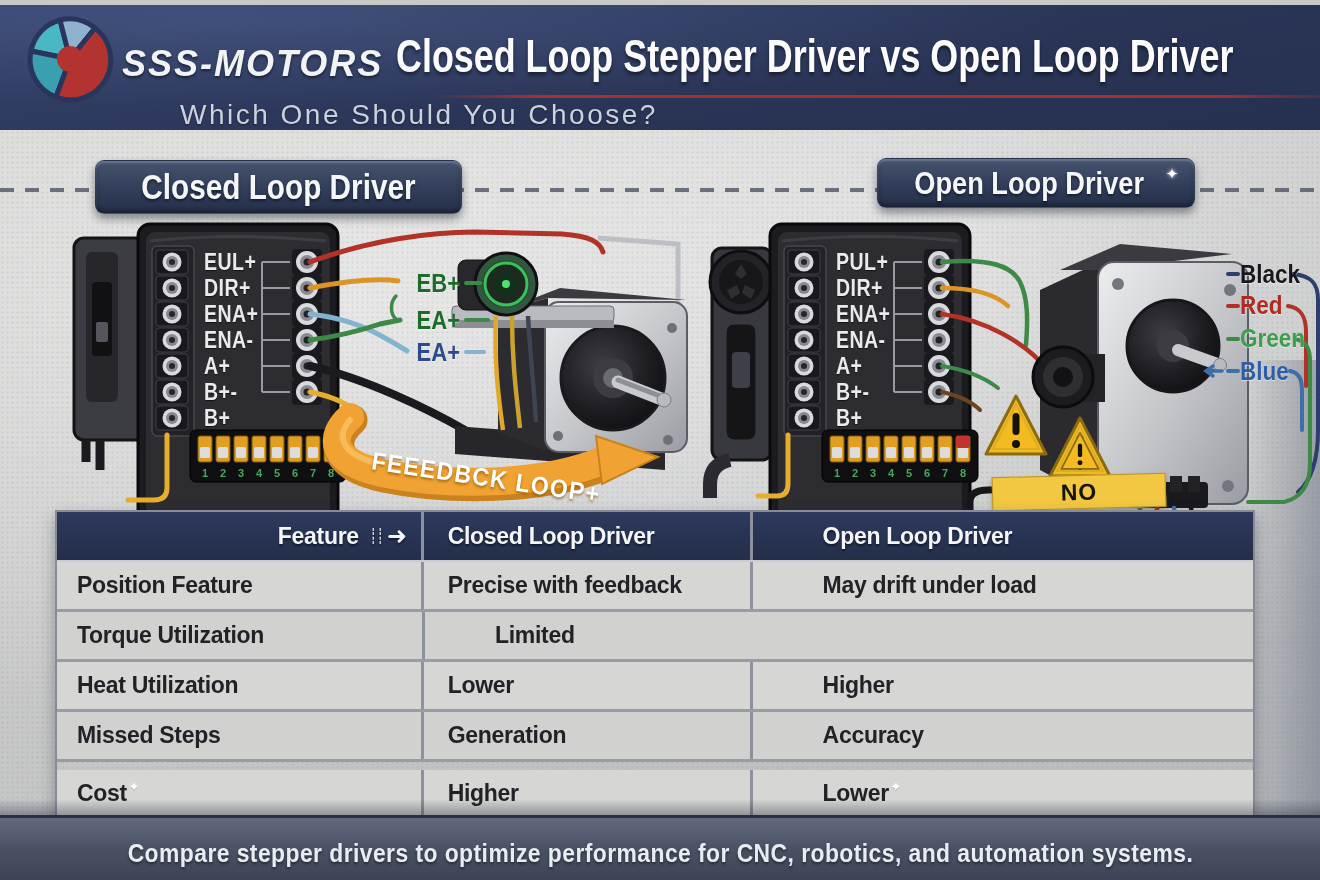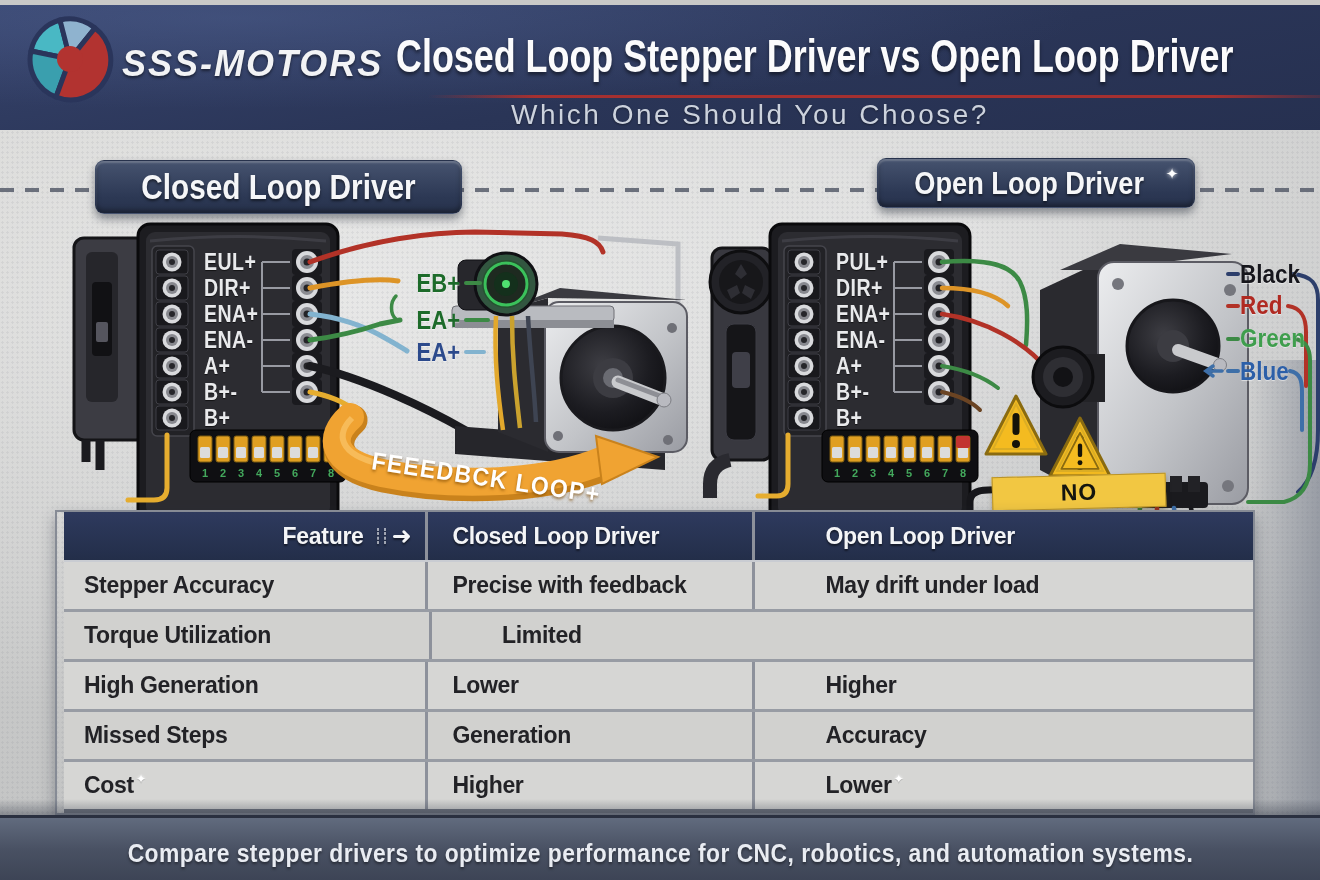--- a/index.html
+++ b/index.html
@@ -12,21 +12,21 @@
                linear-gradient(170deg,#36436c,#2a3557 55%,#263050);
     border-bottom:2px solid #1d2438;}
   .logo{position:absolute;left:26px;top:10px;}
   .brand{position:absolute;left:122px;top:38px;font-size:36px;font-weight:700;font-style:italic;
     color:#f2f3f5;letter-spacing:2px;text-shadow:0 2px 3px rgba(0,0,0,.5);}
   .title{position:absolute;left:396px;top:24px;font-size:46px;font-weight:700;color:#fbfbfc;
     white-space:nowrap;transform:scaleX(.78);transform-origin:left center;letter-spacing:0;
     text-shadow:0 3px 4px rgba(0,0,0,.45);}
   .red-rule{position:absolute;left:428px;right:0;top:90px;height:3px;
     background:linear-gradient(90deg,rgba(165,48,48,0),#a53030 12%,#a53030 88%,rgba(165,48,48,.25));}
-  .subtitle{position:absolute;left:180px;right:0;top:94px;text-align:center;font-size:28px;
+  .subtitle{position:absolute;left:180px;right:0;top:94px;font-size:28px;
     font-weight:400;color:#ccd2dd;letter-spacing:2.5px;text-shadow:0 1px 2px rgba(0,0,0,.4);}
 
   
   .main{position:absolute;left:0;top:130px;width:1320px;height:685px;
     background:
       radial-gradient(rgba(110,115,128,.10) 1px,transparent 1.4px),
       radial-gradient(ellipse at 25% 25%,rgba(255,255,255,.5),transparent 60%),
       radial-gradient(ellipse at 72% 18%,rgba(255,255,255,.38),transparent 55%),
       linear-gradient(160deg,#d4d4d2,#c4c5c5 60%,#b8babc);
     background-size:5px 5px,auto,auto,auto;}
@@ -61,24 +61,24 @@
   .feedback-label{position:absolute;left:372px;top:316px;width:250px;font-size:25px;font-weight:700;
     color:#fff;letter-spacing:1.5px;transform:rotate(8.5deg) scaleX(.92);transform-origin:left center;
     text-shadow:0 2px 3px rgba(125,72,0,.65);white-space:nowrap;}
   .nofeedback{position:absolute;left:992px;top:345px;width:172px;height:32px;line-height:32px;
     text-align:center;background:var(--banner-yellow,#f2c742);color:#15150f;font-size:23px;font-weight:700;
     letter-spacing:1px;border:1px solid #b8922a;transform:rotate(-1.5deg);
     box-shadow:0 3px 5px rgba(60,50,10,.35);}
 
   
   .cmp-table{position:absolute;left:55px;top:380px;width:1200px;
-    border:2px solid #868b95;box-shadow:0 7px 14px rgba(40,45,60,.38);box-sizing:border-box;padding-left:7px;}
+    border:2px solid #868b95;box-shadow:0 7px 14px rgba(40,45,60,.38);box-sizing:border-box;}
   .t-row{display:flex;background:#d6d6d4;border-bottom:3px solid #989ca4;}
   .t-row:nth-child(odd){background:#d1d1cf;}
-  .t-row:last-child{border-bottom:4px solid #70757f;}
+  .t-row:last-child{border-bottom:4px solid #70757f;margin-top:8px;}
   .t-head{background:linear-gradient(var(--navy,#2e3a5e),var(--navy-dark,#232e49)) !important;
     border-bottom:2px solid #c9ccd2;}
   .tc{box-sizing:border-box;height:47px;display:flex;align-items:center;font-size:23px;font-weight:700;
     color:#222226;letter-spacing:-.3px;white-space:nowrap;}
   .t-head .tc{color:#f4f5f7;height:48px;text-shadow:0 2px 2px rgba(0,0,0,.5);}
   .c1{width:365px;padding-left:20px;}
   .c2{width:330px;padding-left:24px;border-left:3px solid #8d919b;}
   .c3{width:505px;padding-left:70px;border-left:3px solid #8d919b;}
   .t-head .c1{justify-content:flex-end;padding-right:14px;padding-left:0;}
   .lad{font-size:15px;color:#e8e9ee;margin:0 4px 0 10px;letter-spacing:-2px;}
@@ -367,30 +367,30 @@
       <div class="t-row t-head">
         <div class="tc c1">
           <span>Feature</span>
           <span class="lad">┊┊</span>
           <span class="arr">➜</span>
         </div>
         <div class="tc c2">Closed Loop Driver</div>
         <div class="tc c3">Open Loop Driver</div>
       </div>
       <div class="t-row">
-        <div class="tc c1">Stepper Accuracy</div>
+        <div class="tc c1">Position Feature</div>
         <div class="tc c2">Precise with feedback</div>
         <div class="tc c3">May drift under load</div>
       </div>
       <div class="t-row">
         <div class="tc c1">Torque Utilization</div>
         <div class="tc c3">Limited</div>
       </div>
       <div class="t-row">
-        <div class="tc c1">High Generation</div>
+        <div class="tc c1">Heat Utilization</div>
         <div class="tc c2">Lower</div>
         <div class="tc c3">Higher</div>
       </div>
       <div class="t-row">
         <div class="tc c1">Missed Steps</div>
         <div class="tc c2">Generation</div>
         <div class="tc c3">Accuracy</div>
       </div>
       <div class="t-row">
         <div class="tc c1">

